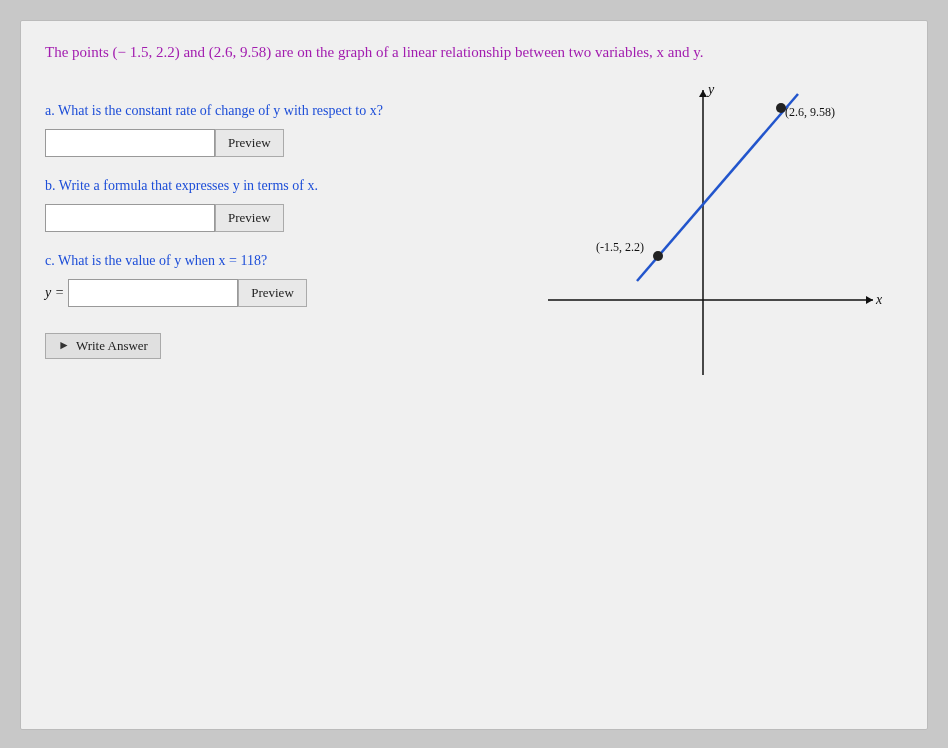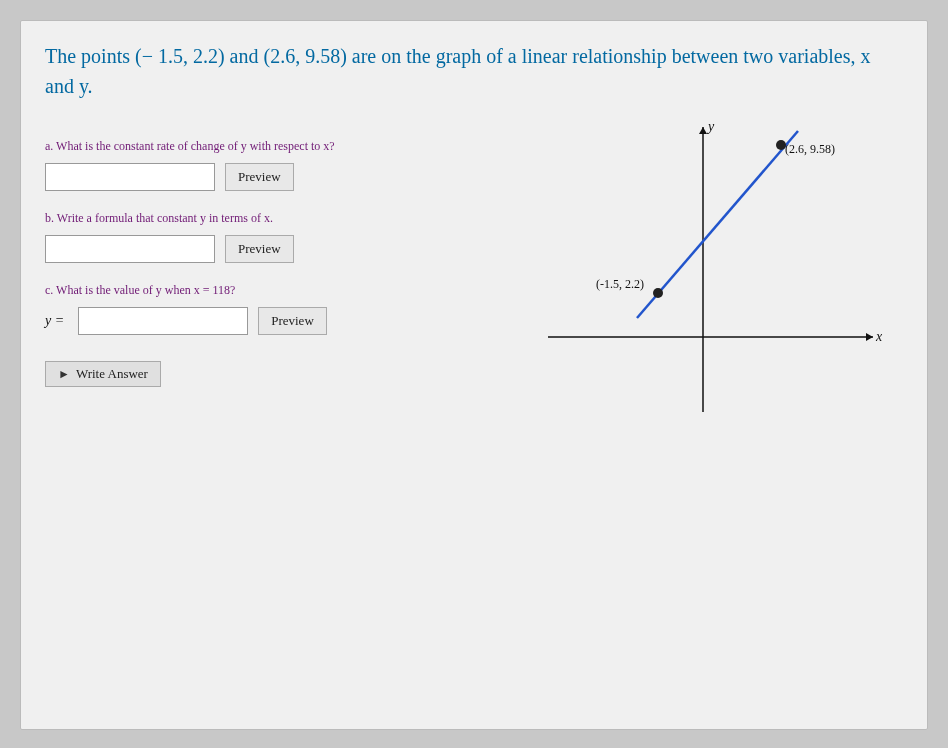--- a/index.html
+++ b/index.html
@@ -15,22 +15,22 @@
     .page-container {
       background: #f0f0f0;
       width: 910px;
       min-height: 710px;
       border: 1px solid #bbb;
       border-radius: 2px;
       padding: 20px 24px 20px 24px;
       position: relative;
     }
     .problem-text {
-      font-size: 20px;
-      color: #0369a1;
+      font-size: 15px;
+      color: #a21caf;
       margin-bottom: 16px;
       line-height: 1.5;
     }
     .content-area {
       display: flex;
       flex-direction: row;
       gap: 0;
     }
     .left-panel {
       flex: 1;
@@ -49,29 +49,29 @@
       width: 370px;
       height: 310px;
     }
     .questions-area {
       margin-top: 10px;
     }
     .question-block {
       margin-bottom: 18px;
     }
     .question-label {
-      font-size: 12px;
-      color: #701a75;
+      font-size: 14px;
+      color: #1d4ed8;
       margin-bottom: 8px;
       line-height: 1.5;
     }
     .input-row {
       display: flex;
       align-items: center;
-      gap: 10px;
+      gap: 0;
     }
     .answer-input {
       width: 170px;
       height: 28px;
       border: 1px solid #999;
       background: #fff;
       padding: 2px 6px;
       font-size: 14px;
       font-family: Georgia, serif;
       outline: none;
@@ -123,21 +123,21 @@
 
         <div class="question-block">
           <div class="question-label">a.  What is the constant rate of change of y with respect to x?</div>
           <div class="input-row">
             <input type="text" class="answer-input" value="" style="">
             <button class="preview-btn">Preview</button>
           </div>
         </div>
 
         <div class="question-block">
-          <div class="question-label">b.  Write a formula that constant y in terms of x.</div>
+          <div class="question-label">b.  Write a formula that expresses y in terms of x.</div>
           <div class="input-row">
             <input type="text" class="answer-input" value="" style="">
             <button class="preview-btn">Preview</button>
           </div>
         </div>
 
         <div class="question-block">
           <div class="question-label">c.  What is the value of y when x = 118?</div>
           <div class="input-row">
             <span class="y-equals">y =</span>

